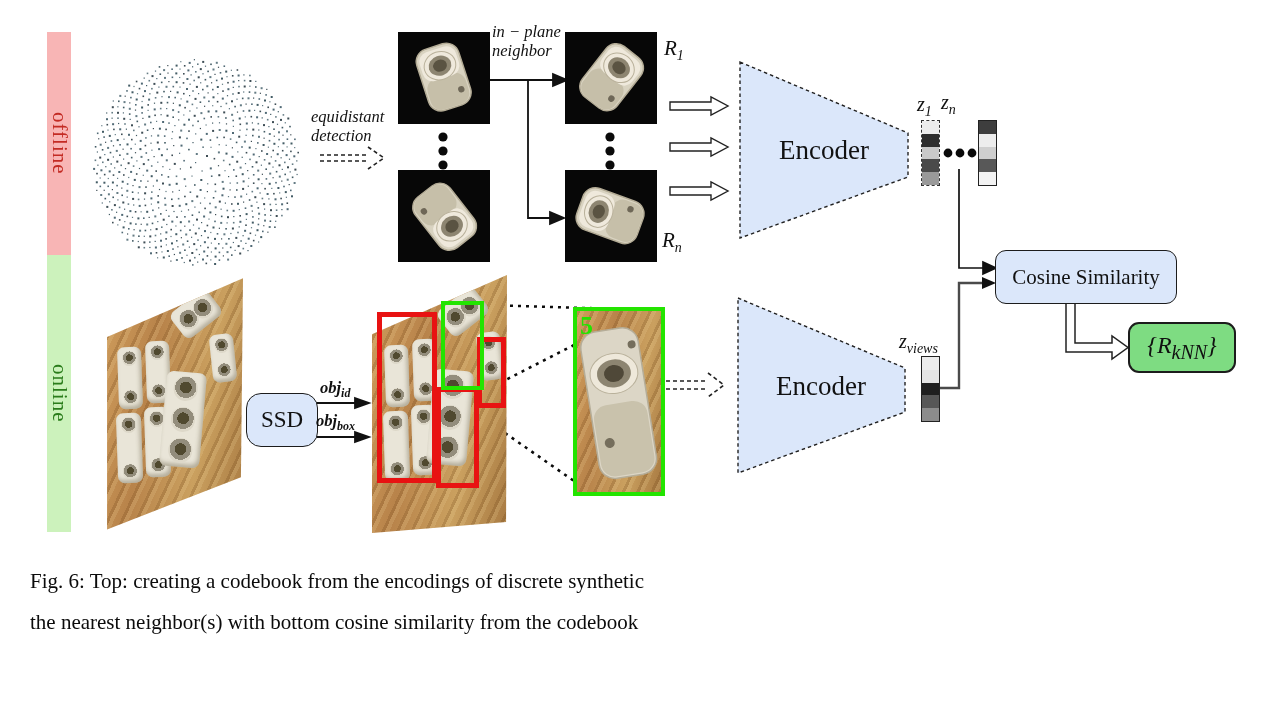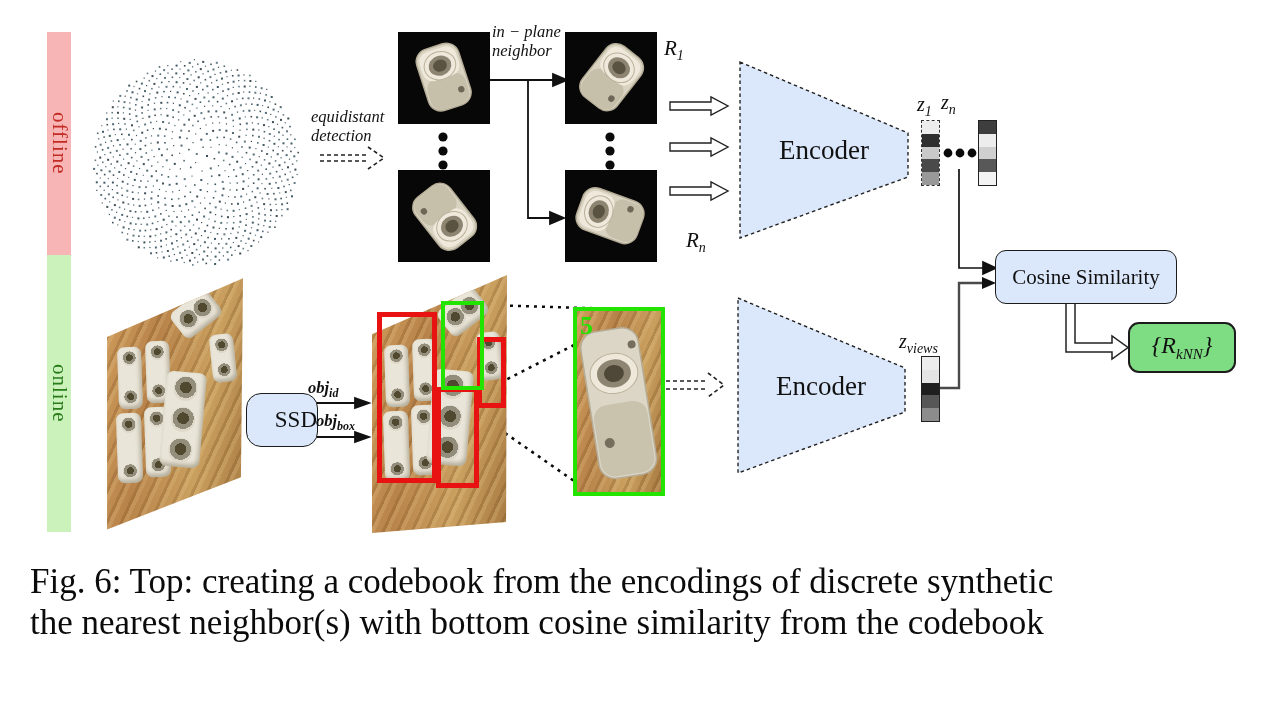--- a/index.html
+++ b/index.html
@@ -25,21 +25,21 @@
   .mlabel sub{font-size:14px;font-style:italic;}
   .small-math{font-size:16.5px;font-style:italic;line-height:19px;white-space:nowrap;}
   
   .photo{position:absolute;background:
      repeating-linear-gradient(115deg,rgba(90,50,10,.18) 0 3px,rgba(255,235,180,.14) 3px 7px,rgba(0,0,0,0) 7px 13px),
      linear-gradient(100deg,#cf9d5c 0%,#b8834a 35%,#caa05f 68%,#a87a42 100%);}
   .piece{position:absolute;background:#e9e5d8;border-radius:7px;box-shadow:inset -2px -3px 4px rgba(80,70,40,.35);}
   .socket{position:absolute;border-radius:50%;
      background:radial-gradient(circle at 50% 45%, #50492f 0 32%, #938d7c 32% 58%, #ddd8c9 58% 100%);}
   .bbox{position:absolute;box-sizing:border-box;}
-  .caption-line{white-space:nowrap;font-size:35px;line-height:41px;color:#0b0b0b;}
+  .caption-line{white-space:nowrap;font-size:21px;line-height:41px;color:#0b0b0b;}
 </style>
 </head>
 <body>
 
 <div id="canvas">
 
   <svg class="abs" style="left:0;top:0;" width="1266" height="719" viewBox="0 0 1266 719">
 
     <g stroke="#222" fill="none" stroke-width="1.6" stroke-dasharray="4 3">
       <path d="M320,155 H368 M320,161 H368"></path>
@@ -1054,21 +1054,21 @@
     </svg></div>
 
   <div class="abs small-math" style="left:492px;top:22px;">
     <div>in − plane</div>
     <div>neighbor</div>
   </div>
 
   <div class="mlabel" style="left:664px;top:36px;">
     <span>R</span><sub>1</sub>
   </div>
-  <div class="mlabel" style="left:662px;top:228px;margin-left:24px;">
+  <div class="mlabel" style="left:662px;top:228px;">
     <span>R</span><sub>n</sub>
   </div>
 
   <div class="abs" style="left:744px;top:135px;width:160px;text-align:center;font-size:27px;">Encoder</div>
   <div class="abs" style="left:741px;top:371px;width:160px;text-align:center;font-size:27px;">Encoder</div>
 
   <div class="mlabel" style="left:917px;top:93px;font-size:20px;">
     <span>z</span><sub>1</sub>
   </div>
   <div class="strip dashed" style="left:921px;top:120px;">
@@ -1100,21 +1100,21 @@
       <div style="background: rgb(87, 87, 87);"></div>
       <div style="background: rgb(140, 140, 140);"></div>
     </div>
 
   <div class="node" style="left:995px;top:250px;width:180px;height:52px;text-align:right;">
     <span style="font-size:21px;">Cosine Similarity</span>
   </div>
 
   <div class="node green" style="left:1128px;top:322px;width:104px;height:47px;">
     <span style="font-style:italic;font-size:24px;">
-      <span>{R</span><sub style="font-size:15px;">kNN</sub><span>}</span>
+      <span>{R</span><sub style="font-size:20px;">kNN</sub><span>}</span>
     </span>
   </div>
 
   <div class="photo" style="left:105px;top:277px;width:138px;height:255px;clip-path:polygon(1.5% 23.5%,100% 0.5%,98.5% 78.5%,1.5% 99%);">
       <div class="piece" style="left: 13px; top: 70px; width: 24px; height: 62px; transform: rotate(-2deg);">
         <div class="socket" style="width: 14.88px; height: 14.88px; left: 4.56px; top: 4px;"></div>
         <div class="socket" style="width: 14.88px; height: 14.88px; left: 4.56px; top: 43.12px;"></div>
       </div>
       <div class="piece" style="left: 41px; top: 64px; width: 24px; height: 62px; transform: rotate(-2deg);">
         <div class="socket" style="width: 14.88px; height: 14.88px; left: 4.56px; top: 4px;"></div>
@@ -1136,24 +1136,24 @@
         <div class="socket" style="width: 24.8px; height: 24.8px; left: 7.6px; top: 4px;"></div>
         <div class="socket" style="width: 24.8px; height: 24.8px; left: 7.6px; top: 35.1px;"></div>
         <div class="socket" style="width: 24.8px; height: 24.8px; left: 7.6px; top: 66.2px;"></div>
       </div>
       <div class="piece" style="left: 106px; top: 57px; width: 24px; height: 48px; transform: rotate(-6deg);">
         <div class="socket" style="width: 14.88px; height: 14.88px; left: 4.56px; top: 4px;"></div>
         <div class="socket" style="width: 14.88px; height: 14.88px; left: 4.56px; top: 29.12px;"></div>
       </div>
     </div>
 
-  <div class="node" style="left:246px;top:393px;width:70px;height:52px;border-radius:15px;justify-content:flex-end;">
+  <div class="node" style="left:246px;top:393px;width:70px;height:52px;border-radius:15px;">
     <span style="font-size:23px;">SSD</span>
   </div>
-  <div class="abs small-math" style="left:308px;top:378px;font-weight:600;">
+  <div class="abs small-math" style="left:320px;top:378px;font-weight:600;">
     <span>obj</span><sub style="font-size:12px;">id</sub>
   </div>
   <div class="abs small-math" style="left:316px;top:411px;font-weight:600;">
     <span>obj</span><sub style="font-size:12px;">box</sub>
   </div>
 
   <div class="photo" style="left:372px;top:275px;width:135px;height:258px;clip-path:polygon(0% 23%,100% 0%,99.3% 95.7%,0% 100%);">
       <div class="piece" style="left: 13px; top: 70px; width: 24px; height: 62px; transform: rotate(-2deg);">
         <div class="socket" style="width: 14.88px; height: 14.88px; left: 4.56px; top: 4px;"></div>
         <div class="socket" style="width: 14.88px; height: 14.88px; left: 4.56px; top: 43.12px;"></div>

